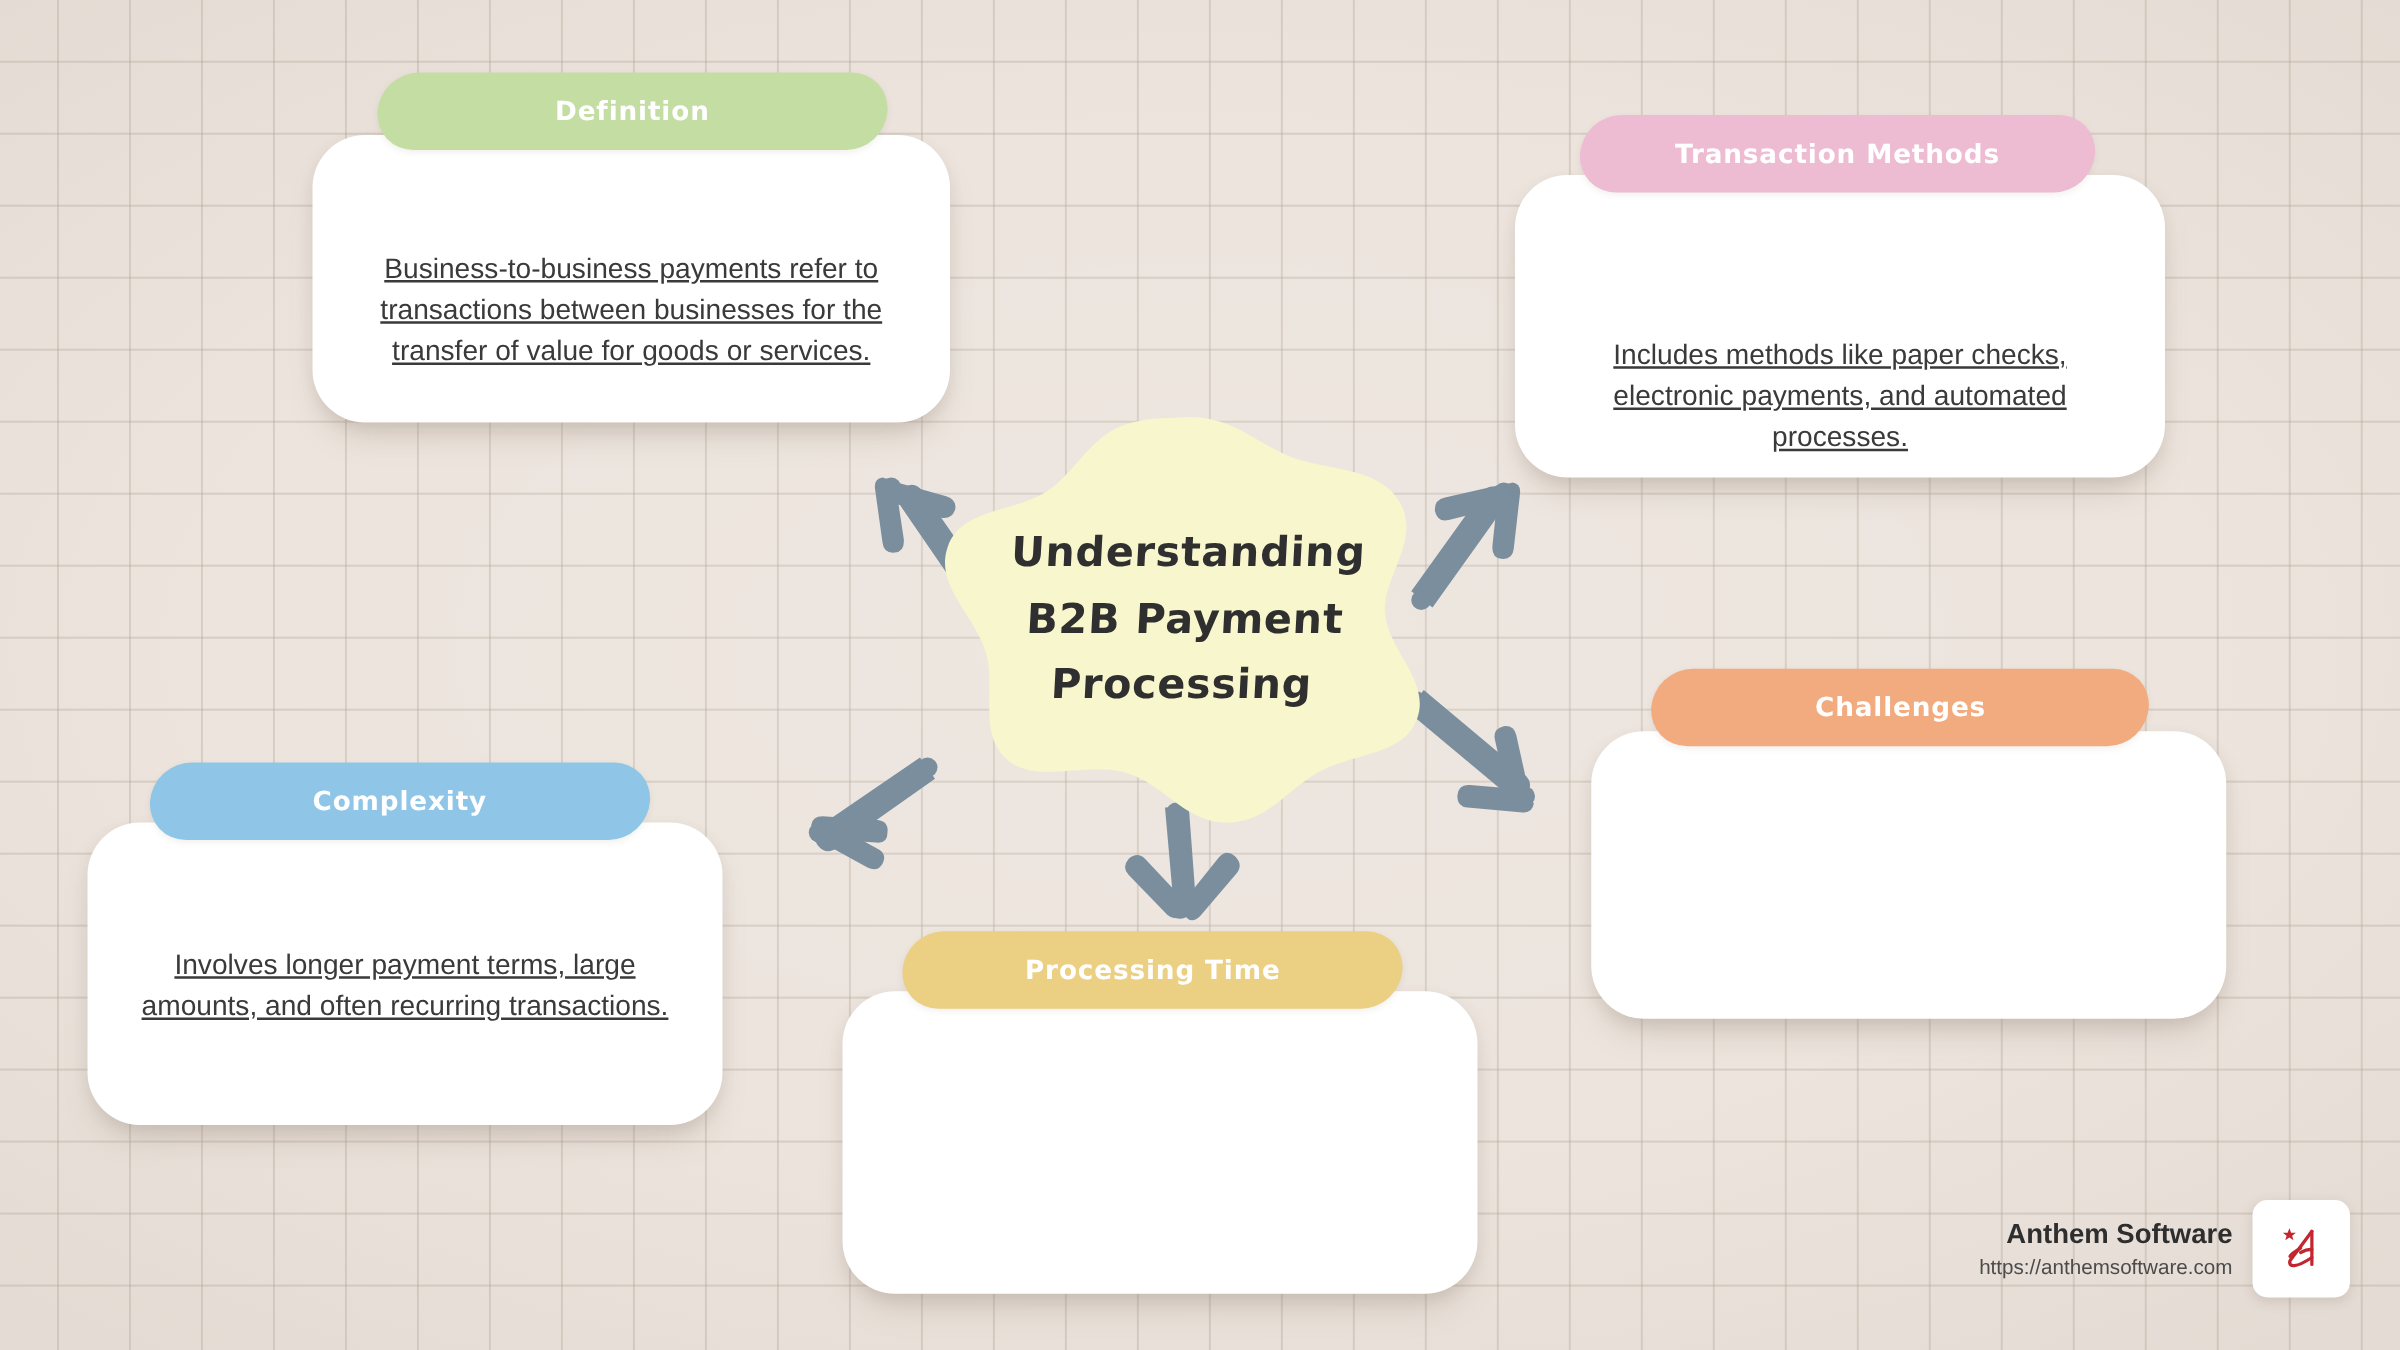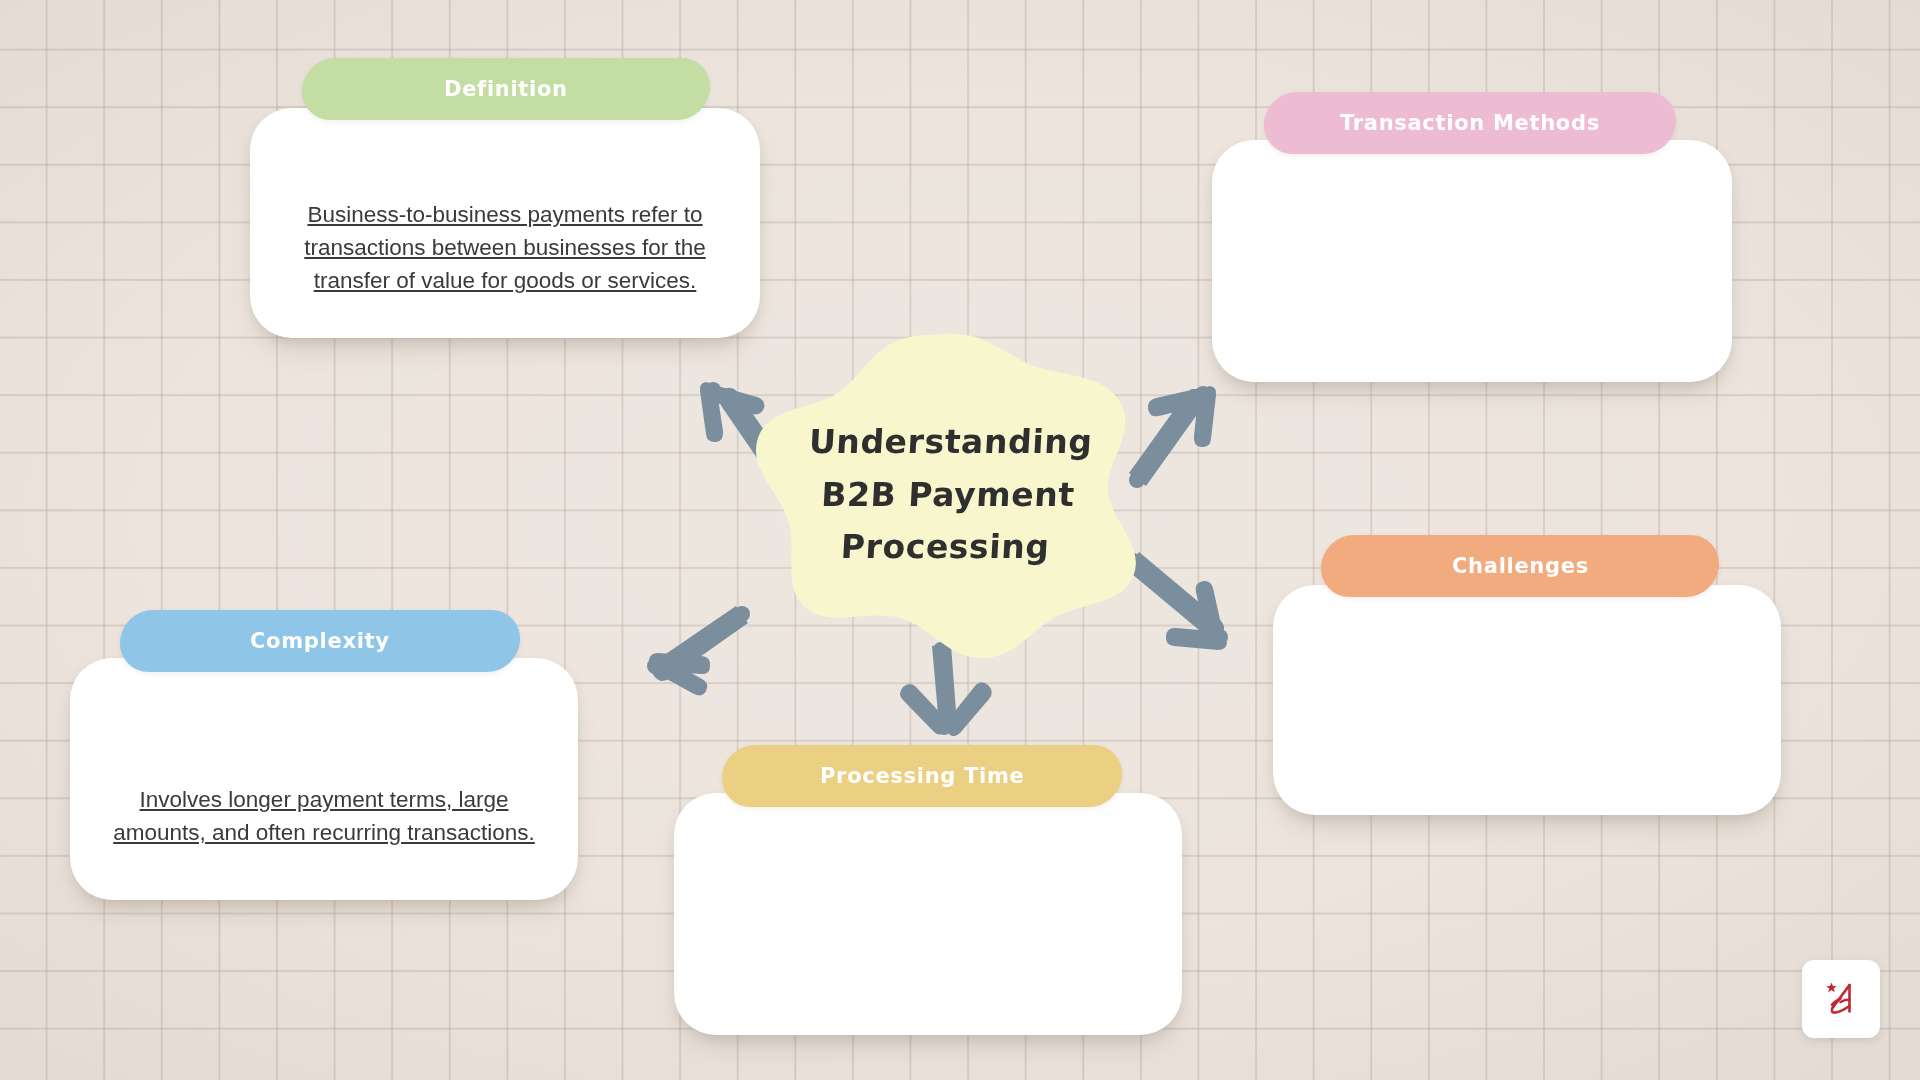--- a/index.html
+++ b/index.html
@@ -249,20 +249,21 @@
       <span>Definition</span>
     </div>
     <div class="card-text" style="top:140px;">Business-to-business payments refer to transactions between businesses for the transfer of value for goods or services.</div>
   </div>
 
   <div class="card" style="left:1212px; top:92px; width:520px; height:290px;">
     <div class="card-body" style="left:0; top:48px; width:520px; height:242px;"></div>
     <div class="card-pill" style="left:52px; width:412px; background:#edbbd2;">
       <span>Transaction Methods</span>
     </div>
+    <div class="card-text" style="top:175px;">Includes methods like paper checks, electronic payments, and automated processes.</div>
   </div>
 
   <div class="card" style="left:1273px; top:535px; width:508px; height:280px;">
     <div class="card-body" style="left:0; top:50px; width:508px; height:230px;"></div>
     <div class="card-pill" style="left:48px; width:398px; background:#f2ab7e;">
       <span>Challenges</span>
     </div>
   </div>
 
   <div class="card" style="left:674px; top:745px; width:508px; height:290px;">
@@ -270,24 +271,28 @@
     <div class="card-pill" style="left:48px; width:400px; background:#ebcf82;">
       <span>Processing Time</span>
     </div>
   </div>
 
   <div class="card" style="left:70px; top:610px; width:508px; height:290px;">
     <div class="card-body" style="left:0; top:48px; width:508px; height:242px;"></div>
     <div class="card-pill" style="left:50px; width:400px; background:#8fc6e8;">
       <span>Complexity</span>
     </div>
-    <div class="card-text" style="top:145px;margin-top:28px;">Involves longer payment terms, large amounts, and often recurring transactions.</div>
+    <div class="card-text" style="top:145px;">Involves longer payment terms, large amounts, and often recurring transactions.</div>
   </div>
 
   <div class="brand">
+    <div class="brand-text">
+      <span class="brand-name">Anthem Software</span>
+      <span class="brand-url">https://anthemsoftware.com</span>
+    </div>
     <div class="brand-logo">
       <svg width="46" height="46" viewBox="0 0 46 46">
         <g fill="none" stroke="#c3262f" stroke-width="2.6" stroke-linecap="round" stroke-linejoin="round">
           <path d="M31.5,9 L31.5,35.5"></path>
           <path d="M31.5,9 C26,16.5 20.5,24 15.5,30.5"></path>
           <path d="M15.5,30.5 C12.5,33.5 13.5,37 17.5,36.5 C22,36 27,33 31.5,30"></path>
           <path d="M22.5,22.5 C19,24.5 15.5,26.5 14,29"></path>
           <path d="M31.5,23.5 C28,23.5 25,24.5 22.5,26"></path>
         </g>
         <path d="M13.5,6.5 L14.9,10.1 L18.7,10.2 L15.7,12.5 L16.8,16.2 L13.5,14 L10.2,16.2 L11.3,12.5 L8.3,10.2 L12.1,10.1 Z" fill="#c3262f"></path>

